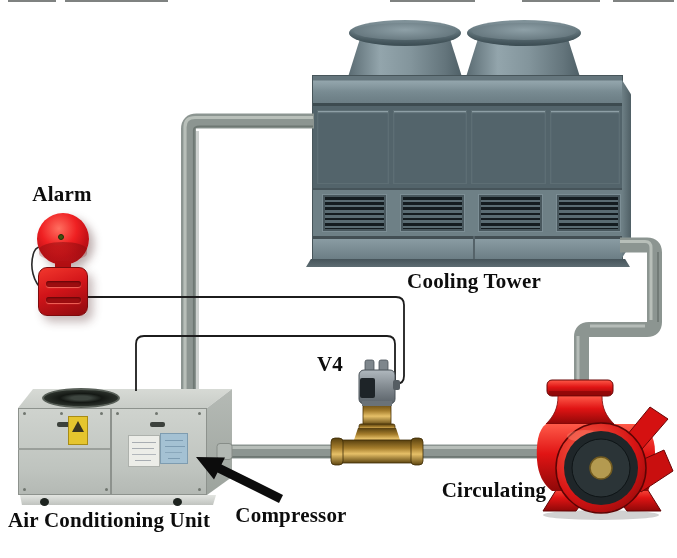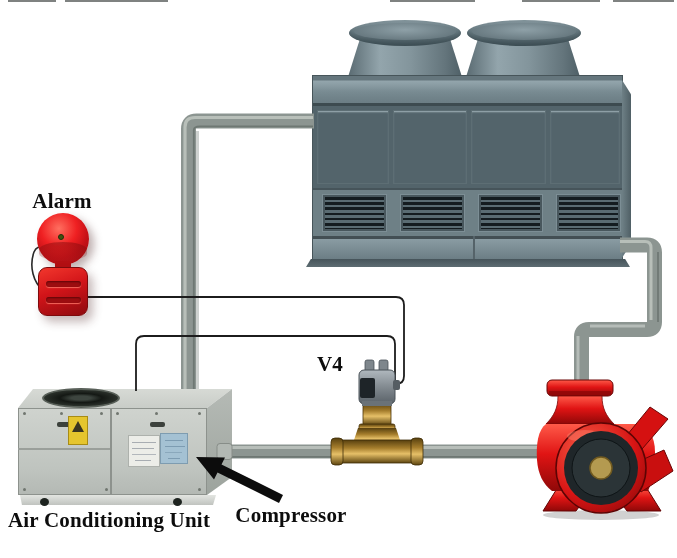--- a/index.html
+++ b/index.html
@@ -242,20 +242,22 @@
   <div>
     <div class="alarm-bell"></div>
     <div class="alarm-dot"></div>
     <div class="alarm-neck"></div>
     <div class="alarm-box">
       <div class="alarm-slot" style="top:13px;"></div>
       <div class="alarm-slot" style="top:29px;"></div>
     </div>
   </div>
 
-  <div class="lbl" style="left:28px;top:189px;width:68px;">Alarm</div>
+  <div class="lbl" style="left:28px;top:182px;width:68px;">Alarm</div>
+  <div class="lbl" style="left:396px;top:269px;width:156px;">Cooling Tower</div>
   <div class="lbl" style="left:312px;top:352px;width:36px;">V4</div>
   <div class="lbl" style="left:2px;top:508px;width:214px;">Air Conditioning Unit</div>
   <div class="lbl" style="left:231px;top:503px;width:120px;">Compressor</div>
   <div class="lbl" style="left:432px;top:480px;width:124px;line-height:21px;">
+    <div>Circulating</div>
   </div>
 
 </div>
 
 </body></html>

